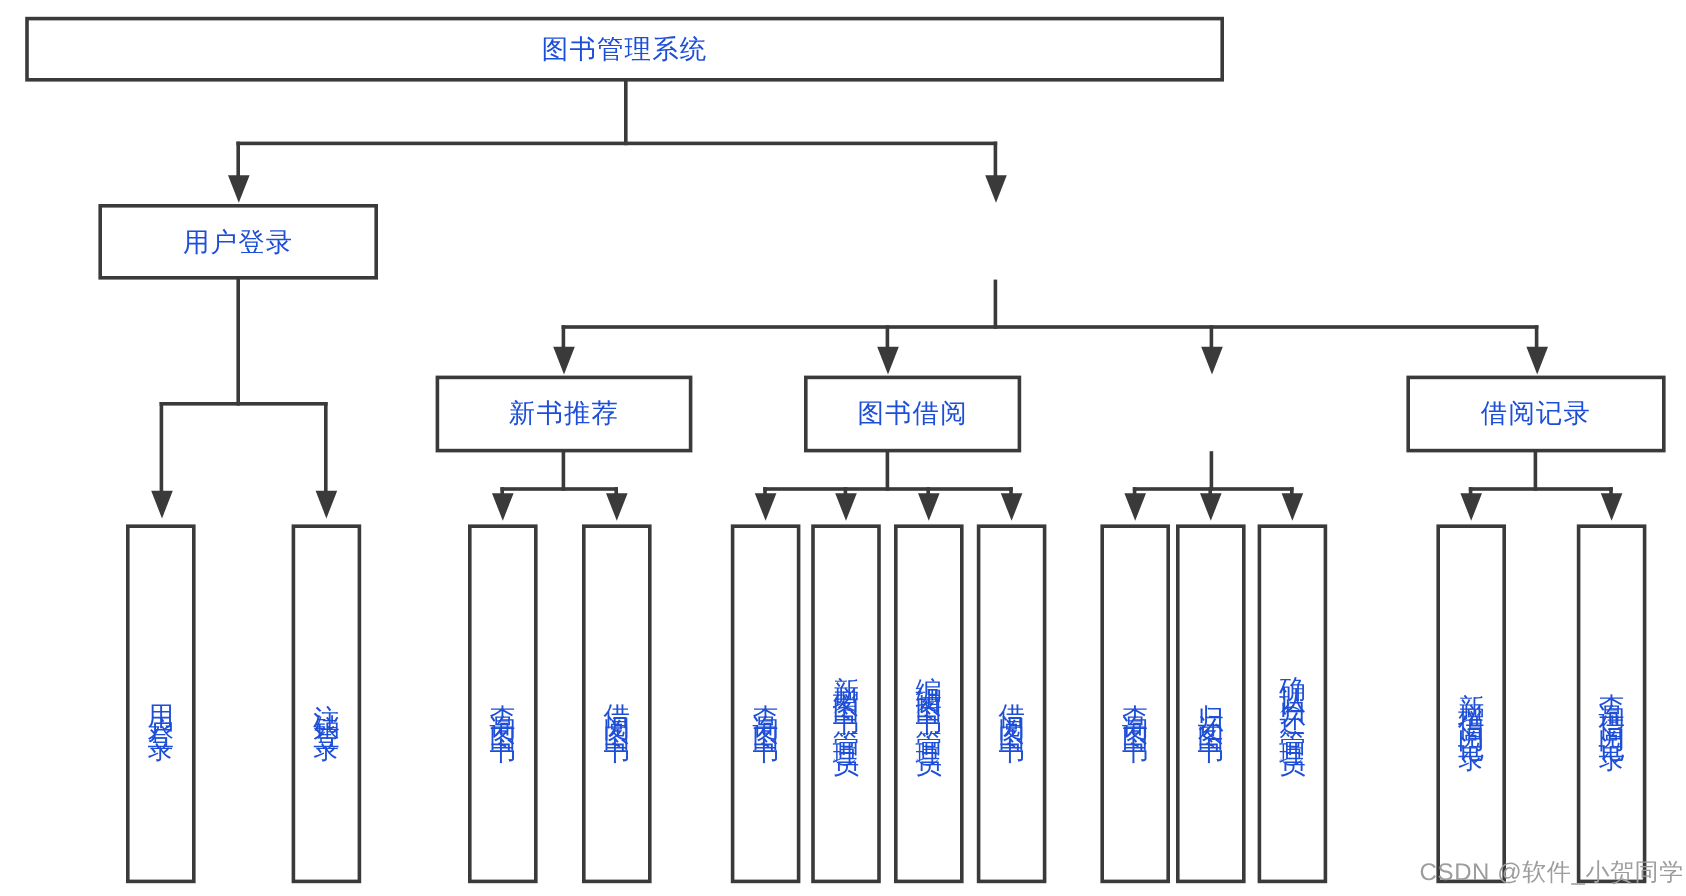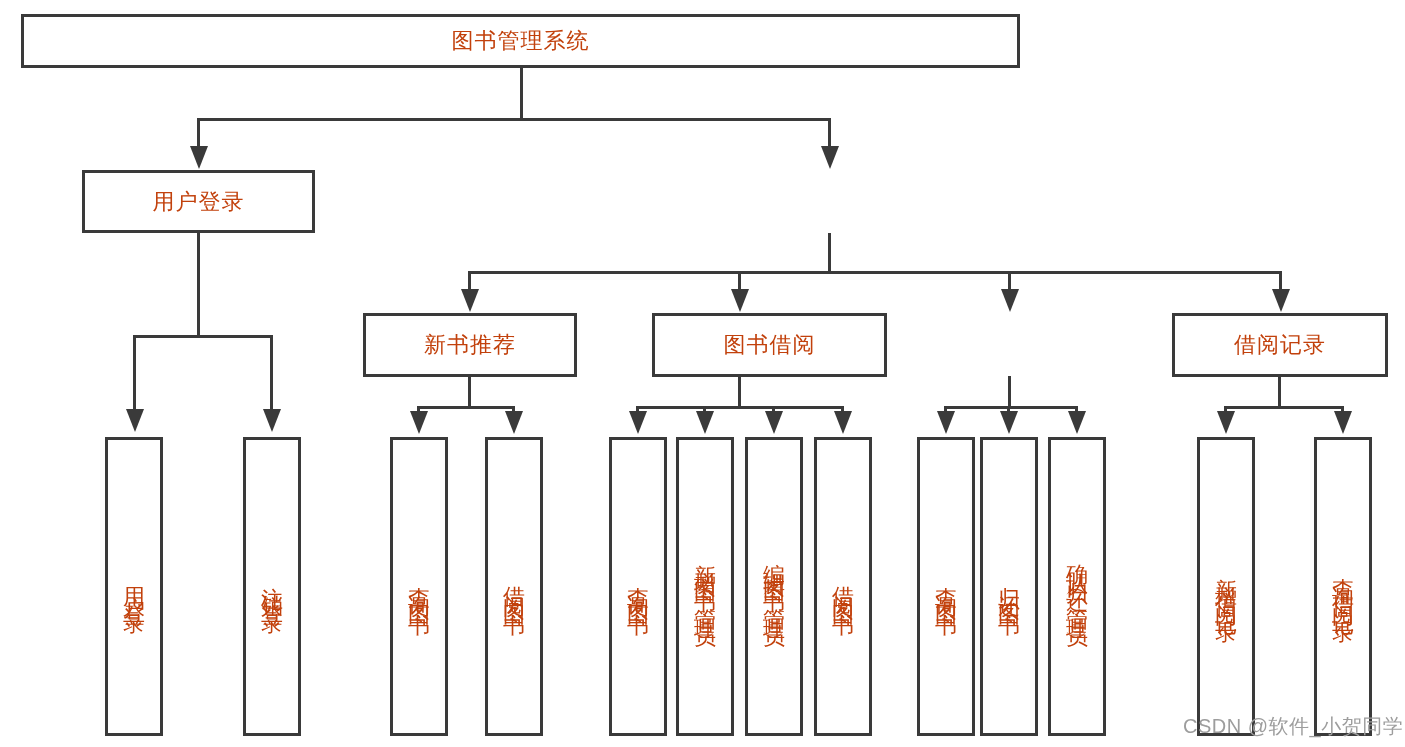--- a/index.html
+++ b/index.html
@@ -14,21 +14,21 @@
   .box{
     position:absolute;
     box-sizing:border-box;
     background:#ffffff;
     border:3px solid #3a3a3a;
     display:flex;
     align-items:center;
     justify-content:center;
     font-size:22px;
     letter-spacing:1px;
-    color:#c2410c;
+    color:#1d4ed8;
     text-align:center;
   }
   .leaf{
     writing-mode:vertical-rl;
     text-orientation:mixed;
     letter-spacing:9px;
     font-size:22px;
     line-height:1;
   }
   .h{position:absolute;height:3px;background:#3a3a3a;}
@@ -84,21 +84,21 @@
   <div class="v" style="left:738px;top:271px;height:22px;"></div>
   <div class="arrow" style="left:731px;top:289px;"></div>
   <div class="v" style="left:1008px;top:271px;height:22px;"></div>
   <div class="arrow" style="left:1001px;top:289px;"></div>
   <div class="v" style="left:1279px;top:271px;height:22px;"></div>
   <div class="arrow" style="left:1272px;top:289px;"></div>
 
   <div class="box" style="left:363px;top:313px;width:214px;height:64px;">
     <span>新书推荐</span>
   </div>
-  <div class="box" style="left:652px;top:313px;width:235px;height:64px;justify-content:center;">
+  <div class="box" style="left:670px;top:313px;width:181px;height:64px;justify-content:center;">
     <span>图书借阅</span>
   </div>
   <div class="box" style="left:1172px;top:313px;width:216px;height:64px;">
     <span>借阅记录</span>
   </div>
 
   <div class="v" style="left:468px;top:376px;height:33px;"></div>
   <div class="h" style="left:417px;top:406px;width:98px;"></div>
   <div class="v" style="left:417px;top:406px;height:8px;"></div>
   <div class="arrow" style="left:410px;top:411px;"></div>

